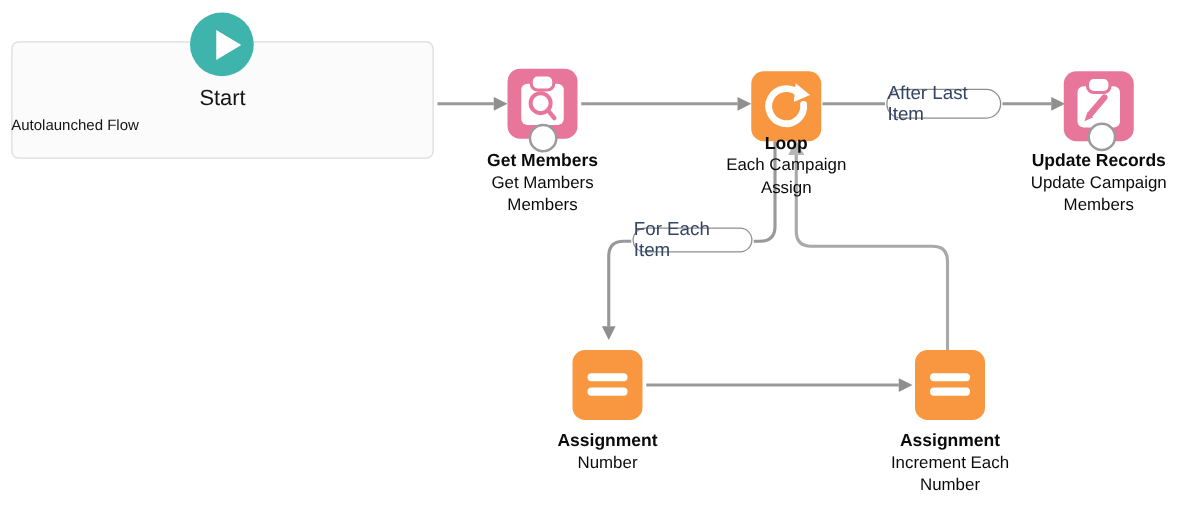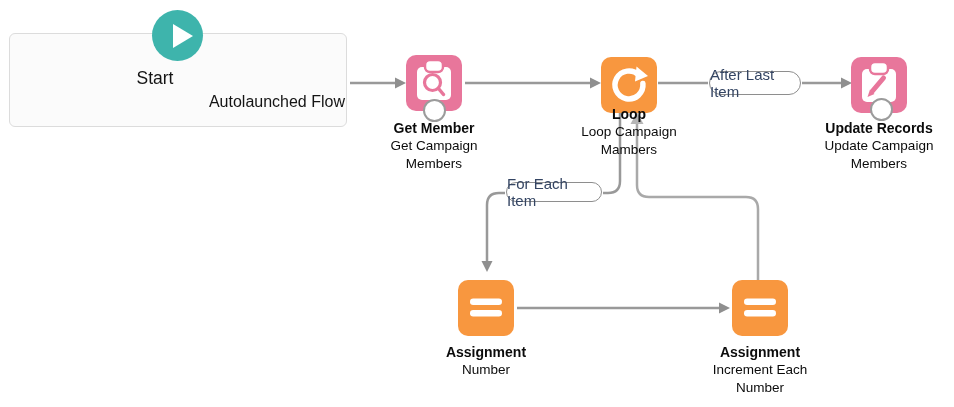--- a/index.html
+++ b/index.html
@@ -30,23 +30,23 @@
   }
   #start-card{
     position:absolute;left:9px;top:33px;width:336px;height:92px;z-index:2;
     background:#fbfbfb;border:1px solid #dcdcdc;border-radius:6px;cursor:pointer;
   }
   #start-badge{
     position:absolute;left:152px;top:10px;width:51px;height:51px;border-radius:50%;
     background:#3eb4ac;z-index:3;display:flex;align-items:center;justify-content:center;
   }
   #start-title{position:absolute;left:9px;top:68px;width:292px;text-align:center;
-    font-size:17.5px;color:#141414;z-index:4;}
-  #start-sub{position:absolute;left:9px;top:93px;width:336px;text-align:right;
-    font-size:16px;color:#141414;z-index:4;}
+    font-size:17.5px;color:#141414;z-index:4;padding-left:23px;}
+  #start-sub{position:absolute;left:9px;top:93px;width:336px;text-align:left;
+    font-size:12px;color:#141414;z-index:4;}
 </style>
 </head>
 <body>
 
 <div id="canvas">
 
   <svg id="wires" width="954" height="407">
     <g stroke="#999999" stroke-width="2.5" fill="none">
       <path d="M350 83 H395"></path>
       <path d="M465 83 H590"></path>
@@ -79,35 +79,35 @@
   <div class="node-icon pink" style="left:406px;top:55px;">
     <svg viewBox="0 0 56 56">
       <rect x="11" y="12" width="34" height="33" rx="5" fill="#ffffff"></rect>
       <rect x="19" y="5" width="18" height="12" rx="5" fill="#ffffff" stroke="#e8769b" stroke-width="2.5"></rect>
       <circle cx="26.5" cy="27.5" r="8" fill="none" stroke="#e8769b" stroke-width="3.2"></circle>
       <line x1="32.5" y1="33.5" x2="37.5" y2="39.5" stroke="#e8769b" stroke-width="3.5" stroke-linecap="round"></line>
     </svg>
   </div>
   <div class="conn-dot" style="left:423px;top:99px;"></div>
   <div class="node-label" style="left:339px;top:119px;">
-    <div class="title">Get Member</div>
-    <div>Get Campaign</div>
+    <div class="title">Get Members</div>
+    <div>Get Mambers</div>
     <div>Members</div>
   </div>
 
   <div class="node-icon orange" style="left:601px;top:57px;">
     <svg viewBox="0 0 56 56">
       <path d="M37.9 18.1 A14 14 0 1 0 41.9 26.6" fill="none" stroke="#ffffff" stroke-width="5.5" stroke-linecap="round"></path>
       <polygon points="35.5,9.5 47,19 34,24.5" fill="#ffffff"></polygon>
     </svg>
   </div>
   <div class="node-label" style="left:534px;top:105px;">
     <div class="title">Loop</div>
-    <div>Loop Campaign</div>
-    <div>Mambers</div>
+    <div>Each Campaign</div>
+    <div>Assign</div>
   </div>
 
   <div class="pill" style="left:709px;top:71px;width:92px;height:24px;">
     <span>After Last Item</span>
   </div>
 
   <div class="node-icon pink" style="left:851px;top:57px;">
     <svg viewBox="0 0 56 56">
       <rect x="11" y="12" width="34" height="33" rx="5" fill="#ffffff"></rect>
       <rect x="19" y="5" width="18" height="12" rx="5" fill="#ffffff" stroke="#e8769b" stroke-width="2.5"></rect>

